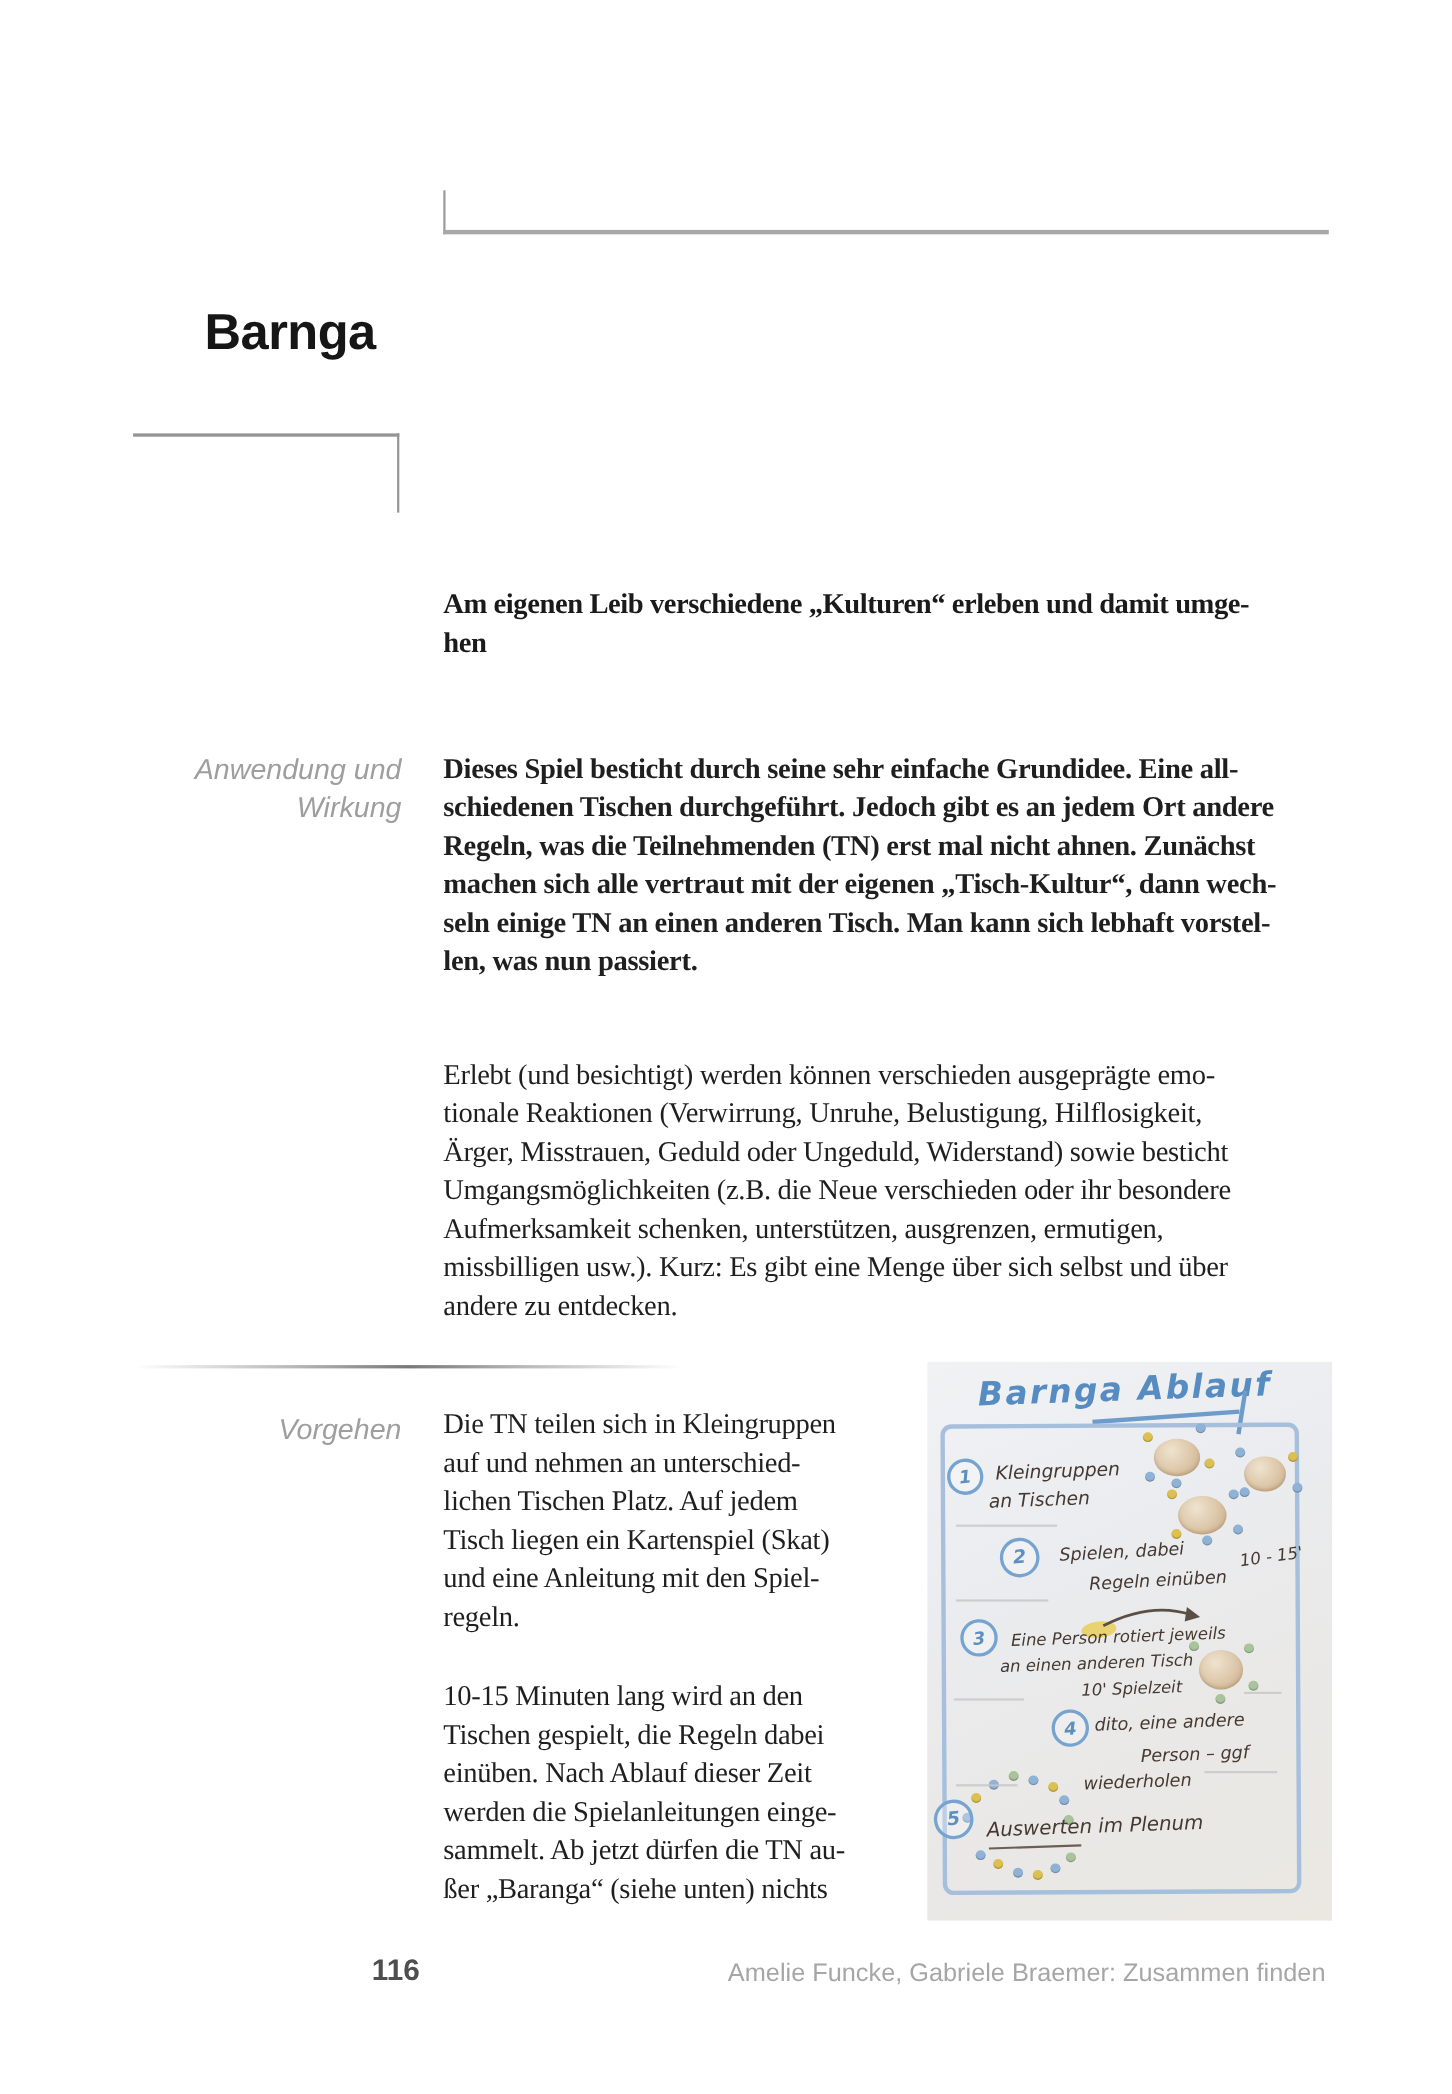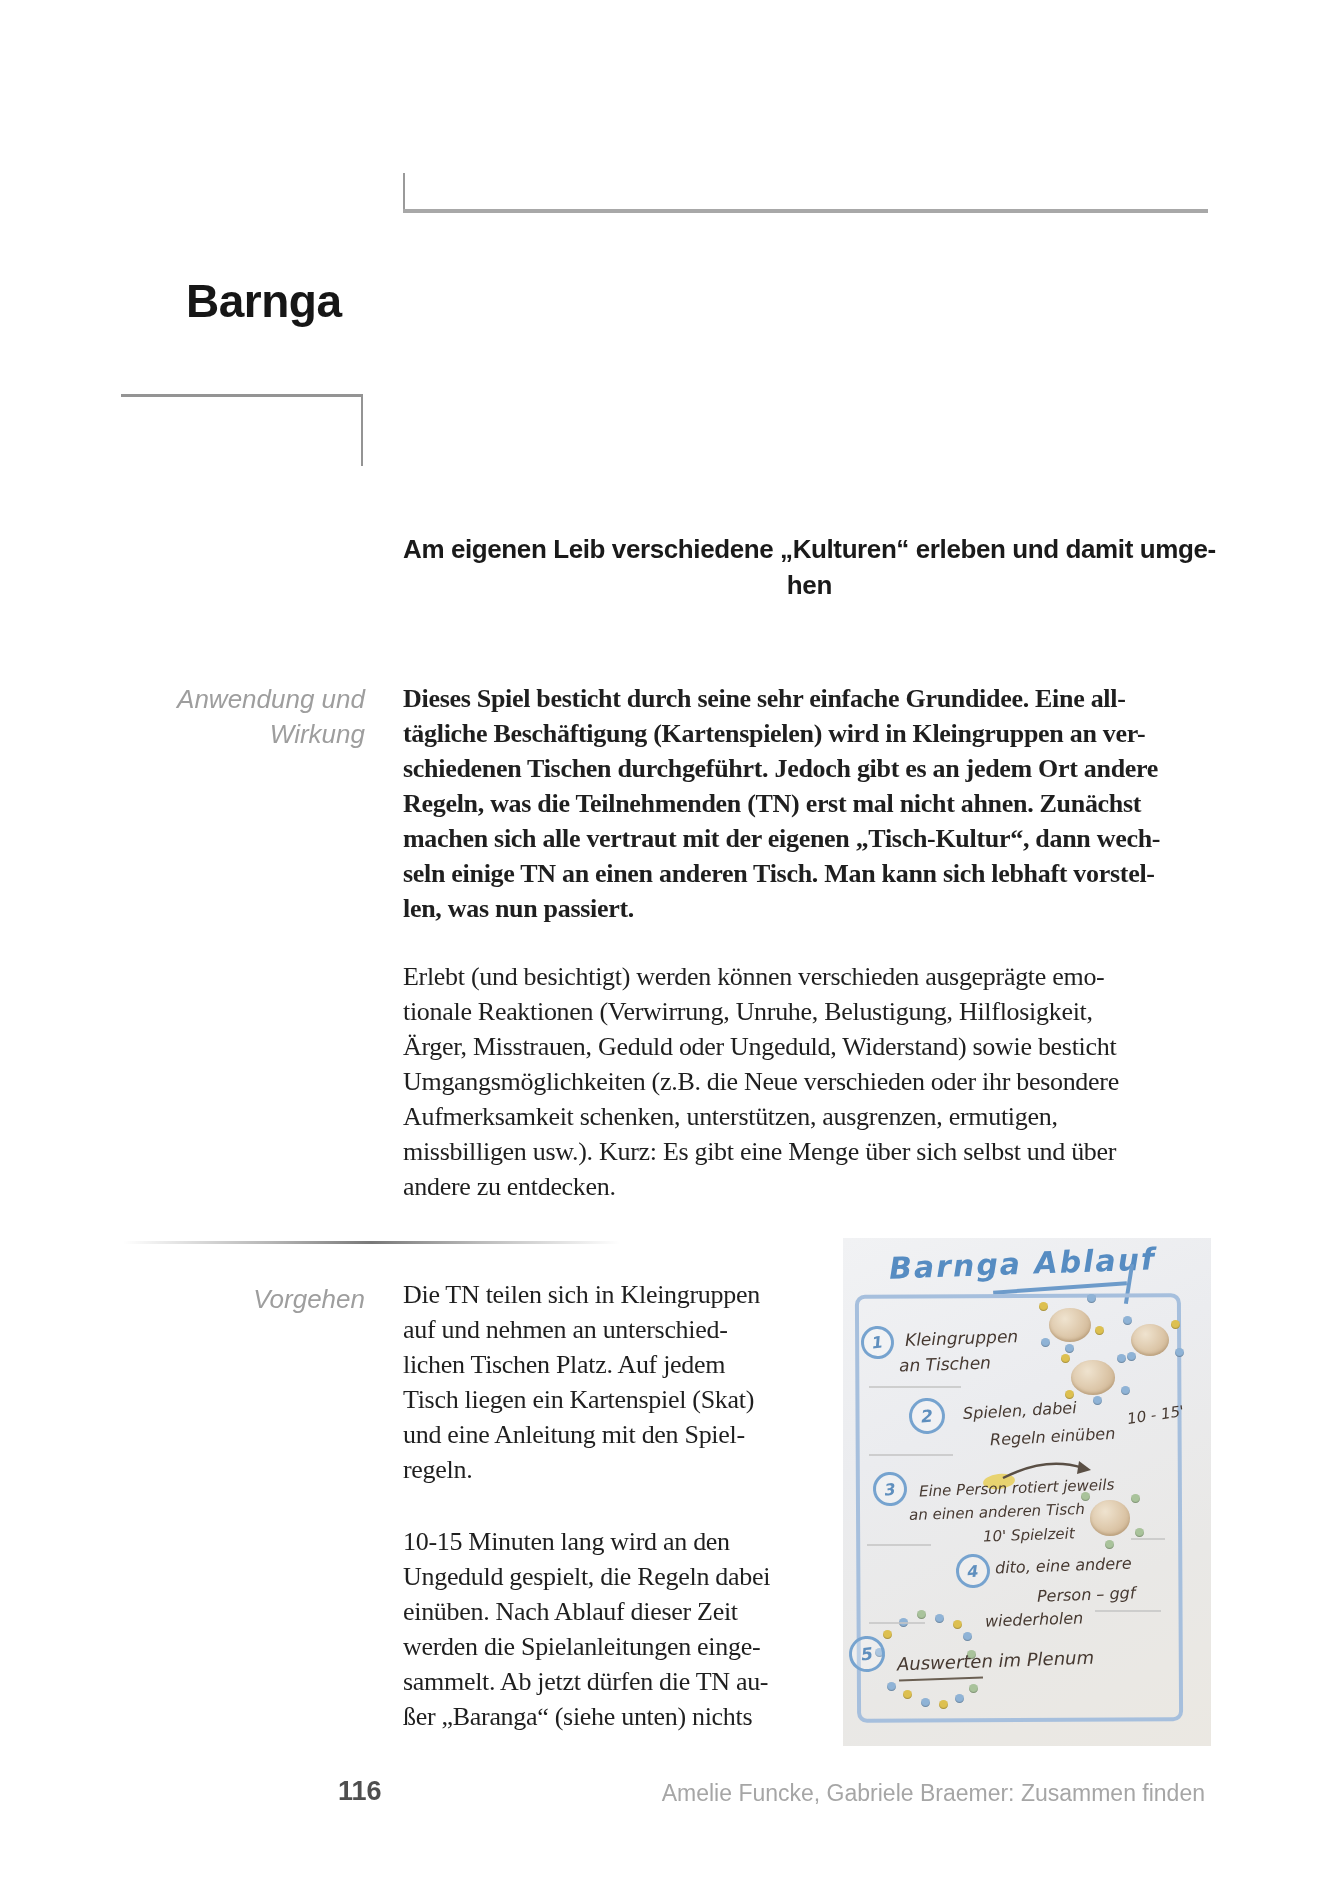--- a/index.html
+++ b/index.html
@@ -3,22 +3,22 @@
 <meta charset="utf-8">
 <style>
   html,body{margin:0;padding:0;background:#ffffff;}
   #page{position:relative;width:1320px;height:1904px;background:#ffffff;overflow:hidden;
         font-family:"Liberation Sans",sans-serif;}
   .abs{position:absolute;}
   
   .chapter-title{font-family:"Liberation Sans",sans-serif;font-weight:bold;font-size:46px;
                  color:#161616;letter-spacing:-0.5px;}
   
-  .intro-heading{font-family:Liberation Sans, sans-serif;font-weight:bold;font-size:26px;
-                 color:#1a1a1a;line-height:36px;letter-spacing:-0.4px;white-space:nowrap;text-align:center;}
+  .intro-heading{font-family:Liberation Serif, serif;font-weight:bold;font-size:26px;
+                 color:#1a1a1a;line-height:36px;letter-spacing:-0.4px;white-space:nowrap;}
   
   .margin-label{font-family:"Liberation Sans",sans-serif;font-style:italic;font-size:26px;
                 color:#9e9e9e;line-height:35px;text-align:right;white-space:nowrap;}
   
   .bodytext{font-family:"Liberation Serif","DejaVu Serif",serif;font-size:26px;color:#1f1f1f;
             line-height:35px;letter-spacing:-0.3px;}
   .bodytext div{white-space:nowrap;}
   
   .pagenum{font-family:"Liberation Sans",sans-serif;font-weight:bold;font-size:27px;color:#4f4f4f;}
   .credit{font-family:"Liberation Sans",sans-serif;font-size:23px;color:#a6a6a6;text-align:right;}
@@ -61,21 +61,20 @@
       <div>hen</div>
     </div>
 
   <div class="abs margin-label" style="left:105px;top:682px;width:260px;">
       <div>Anwendung und</div>
       <div>Wirkung</div>
     </div>
 
   <div class="abs bodytext" style="left:403px;top:681px;font-weight:bold;">
       <div>Dieses Spiel besticht durch seine sehr einfache Grundidee. Eine all-</div>
-      <div>tägliche Beschäftigung (Kartenspielen) wird in Kleingruppen an ver-</div>
       <div>schiedenen Tischen durchgeführt. Jedoch gibt es an jedem Ort andere</div>
       <div>Regeln, was die Teilnehmenden (TN) erst mal nicht ahnen. Zunächst</div>
       <div>machen sich alle vertraut mit der eigenen „Tisch-Kultur“, dann wech-</div>
       <div>seln einige TN an einen anderen Tisch. Man kann sich lebhaft vorstel-</div>
       <div>len, was nun passiert.</div>
     </div>
 
   <div class="abs bodytext" style="left:403px;top:959px;">
       <div>Erlebt (und besichtigt) werden können verschieden ausgeprägte emo-</div>
       <div>tionale Reaktionen (Verwirrung, Unruhe, Belustigung, Hilflosigkeit,</div>
@@ -96,21 +95,21 @@
       <div>Die TN teilen sich in Kleingruppen</div>
       <div>auf und nehmen an unterschied-</div>
       <div>lichen Tischen Platz. Auf jedem</div>
       <div>Tisch liegen ein Kartenspiel (Skat)</div>
       <div>und eine Anleitung mit den Spiel-</div>
       <div>regeln.</div>
     </div>
 
   <div class="abs bodytext" style="left:403px;top:1524px;">
       <div>10-15 Minuten lang wird an den</div>
-      <div>Ungeduld gespielt, die Regeln dabei</div>
+      <div>Tischen gespielt, die Regeln dabei</div>
       <div>einüben. Nach Ablauf dieser Zeit</div>
       <div>werden die Spielanleitungen einge-</div>
       <div>sammelt. Ab jetzt dürfen die TN au-</div>
       <div>ßer „Baranga“ (siehe unten) nichts</div>
     </div>
 
   <div id="flipchart" class="abs" style="left:843px;top:1238px;width:368px;height:508px;">
 
     <div class="abs fc-title" style="left:46px;top:8px;">Barnga Ablauf</div>
     <div class="abs fc-underline" style="left:150px;top:48px;width:134px;height:4px;transform:rotate(-4deg);"></div>

